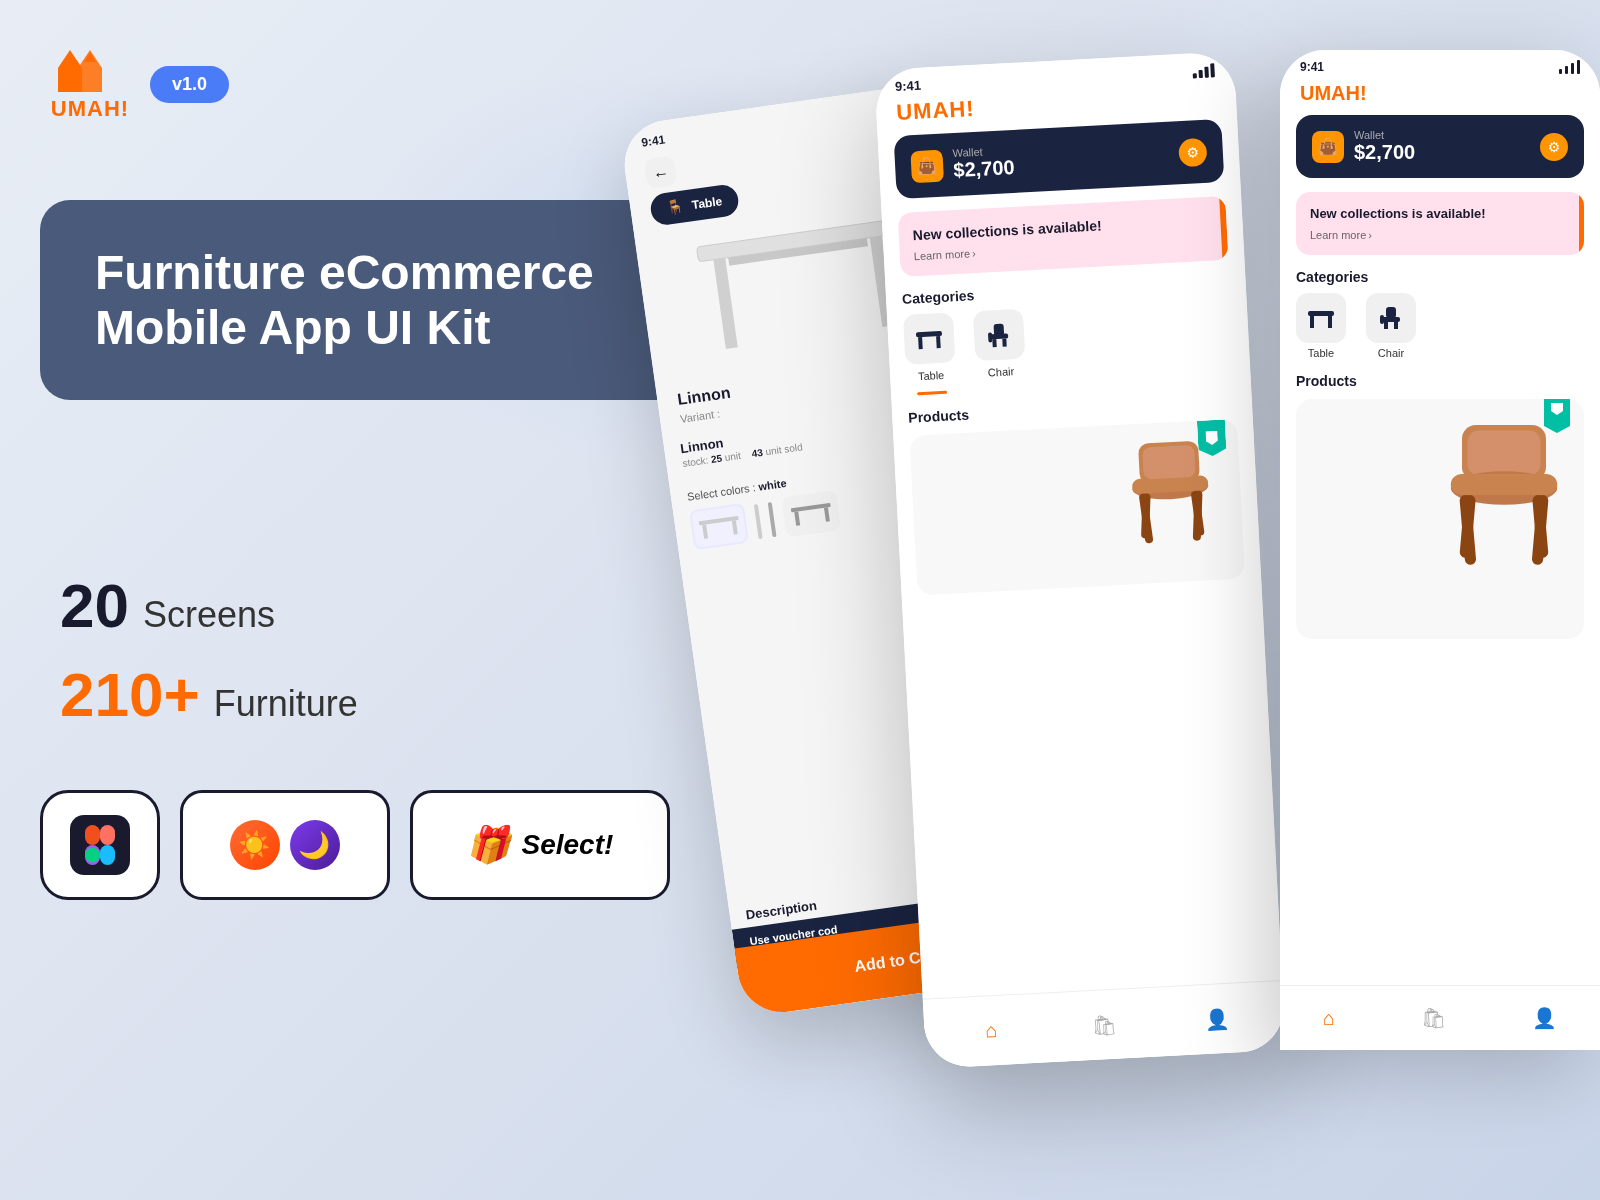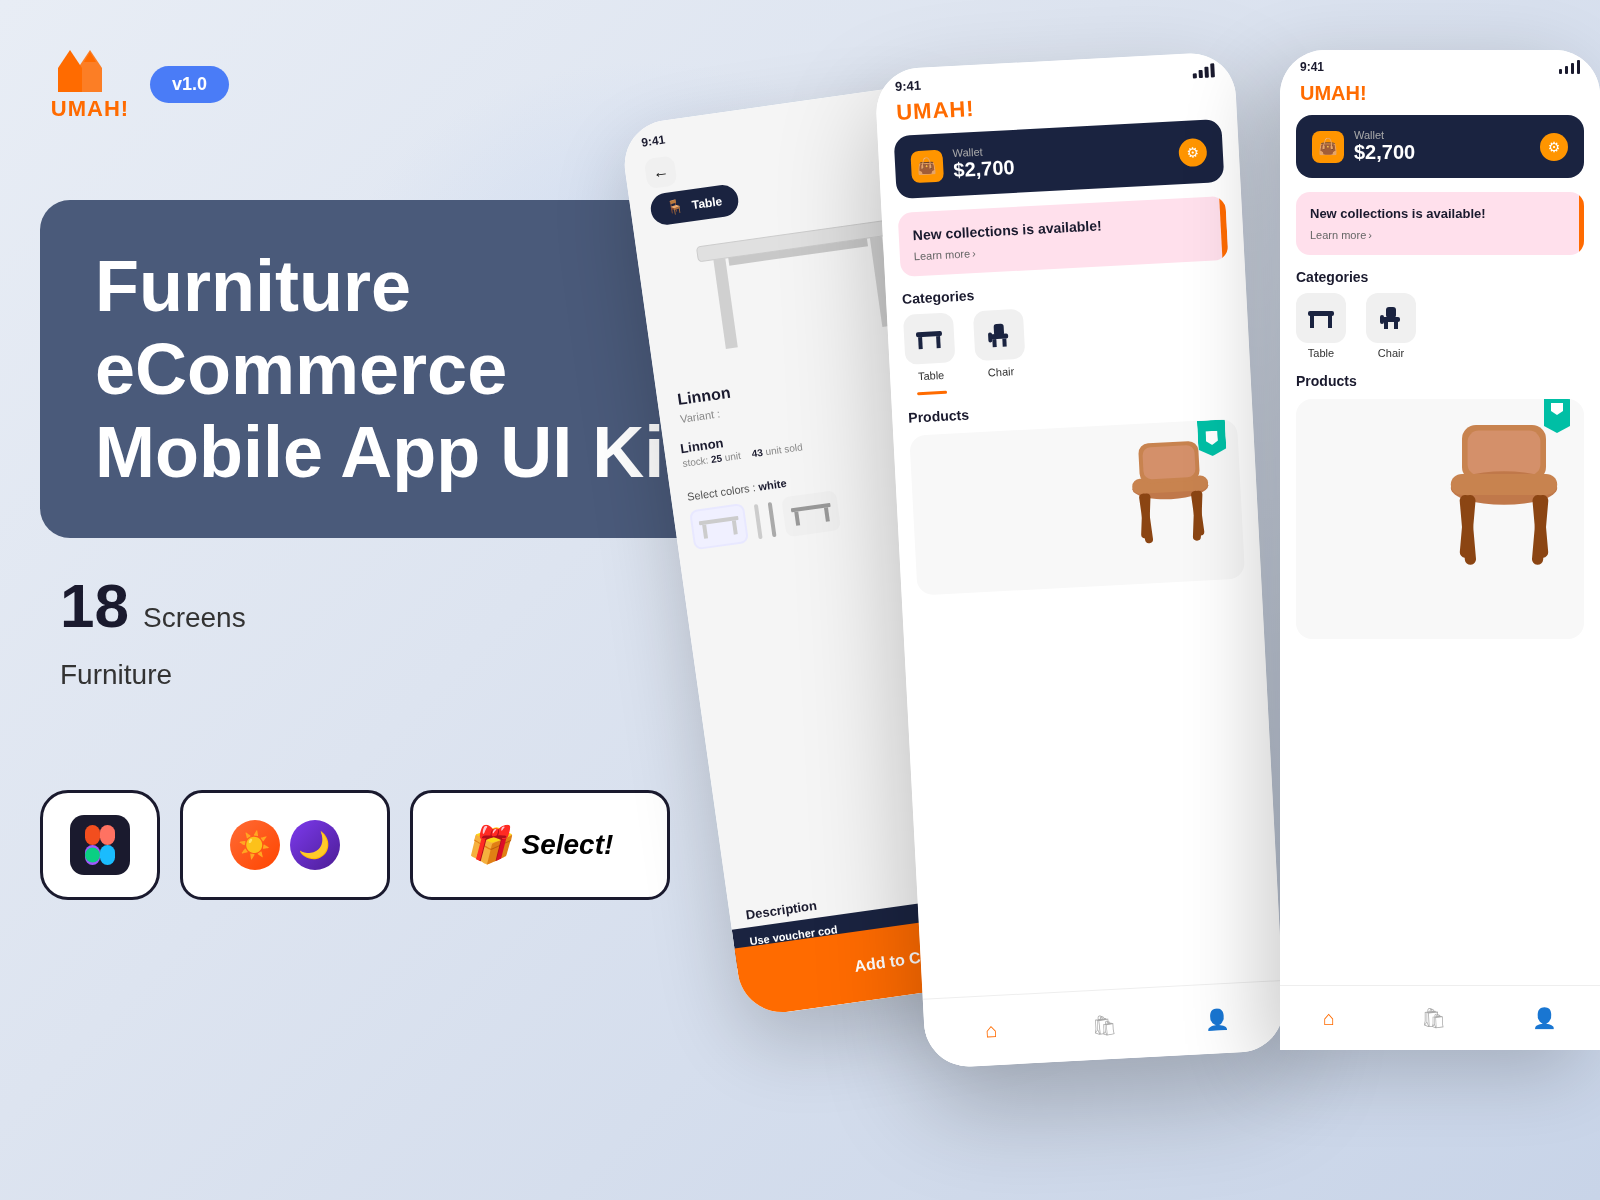--- a/index.html
+++ b/index.html
@@ -64,21 +64,21 @@
     .headline-box {
       position: absolute;
       top: 200px;
       left: 40px;
       background: #4a5a7a;
       border-radius: 30px;
       padding: 45px 55px;
       width: 720px;
     }
     .headline-box h1 {
-      font-size: 72px;
+      font-size: 48px;
       font-weight: 800;
       color: white;
       line-height: 1.15;
     }
 
     
     .stats-area {
       position: absolute;
       top: 570px;
       left: 60px;
@@ -91,21 +91,21 @@
     }
     .stat-number {
       font-size: 62px;
       font-weight: 900;
       color: #1a1a2e;
     }
     .stat-number span {
       color: #ff6b00;
     }
     .stat-label {
-      font-size: 28px;
+      font-size: 36px;
       font-weight: 500;
       color: #333;
     }
 
     
     .tools-area {
       position: absolute;
       top: 790px;
       left: 40px;
       display: flex;
@@ -472,24 +472,25 @@
 
 <div class="headline-box">
   <h1>
     <span>Furniture eCommerce</span><br>
     <span>Mobile App UI Kit</span>
   </h1>
 </div>
 
 <div class="stats-area">
   <div class="stat-row">
-    <div class="stat-number">18</div>
+    <div class="stat-number">20</div>
     <div class="stat-label">Screens</div>
   </div>
   <div class="stat-row">
+    <div class="stat-number"><span style="color:#ff6b00">210+</span></div>
     <div class="stat-label">Furniture</div>
   </div>
 </div>
 
 <div class="tools-area">
 
   <div class="tool-badge tool-badge-figma">
     <div class="figma-icon">
       <svg width="30" height="40" viewBox="0 0 30 40">
         <rect x="0" y="0" width="15" height="20" rx="7.5" fill="#F24E1E"></rect>

